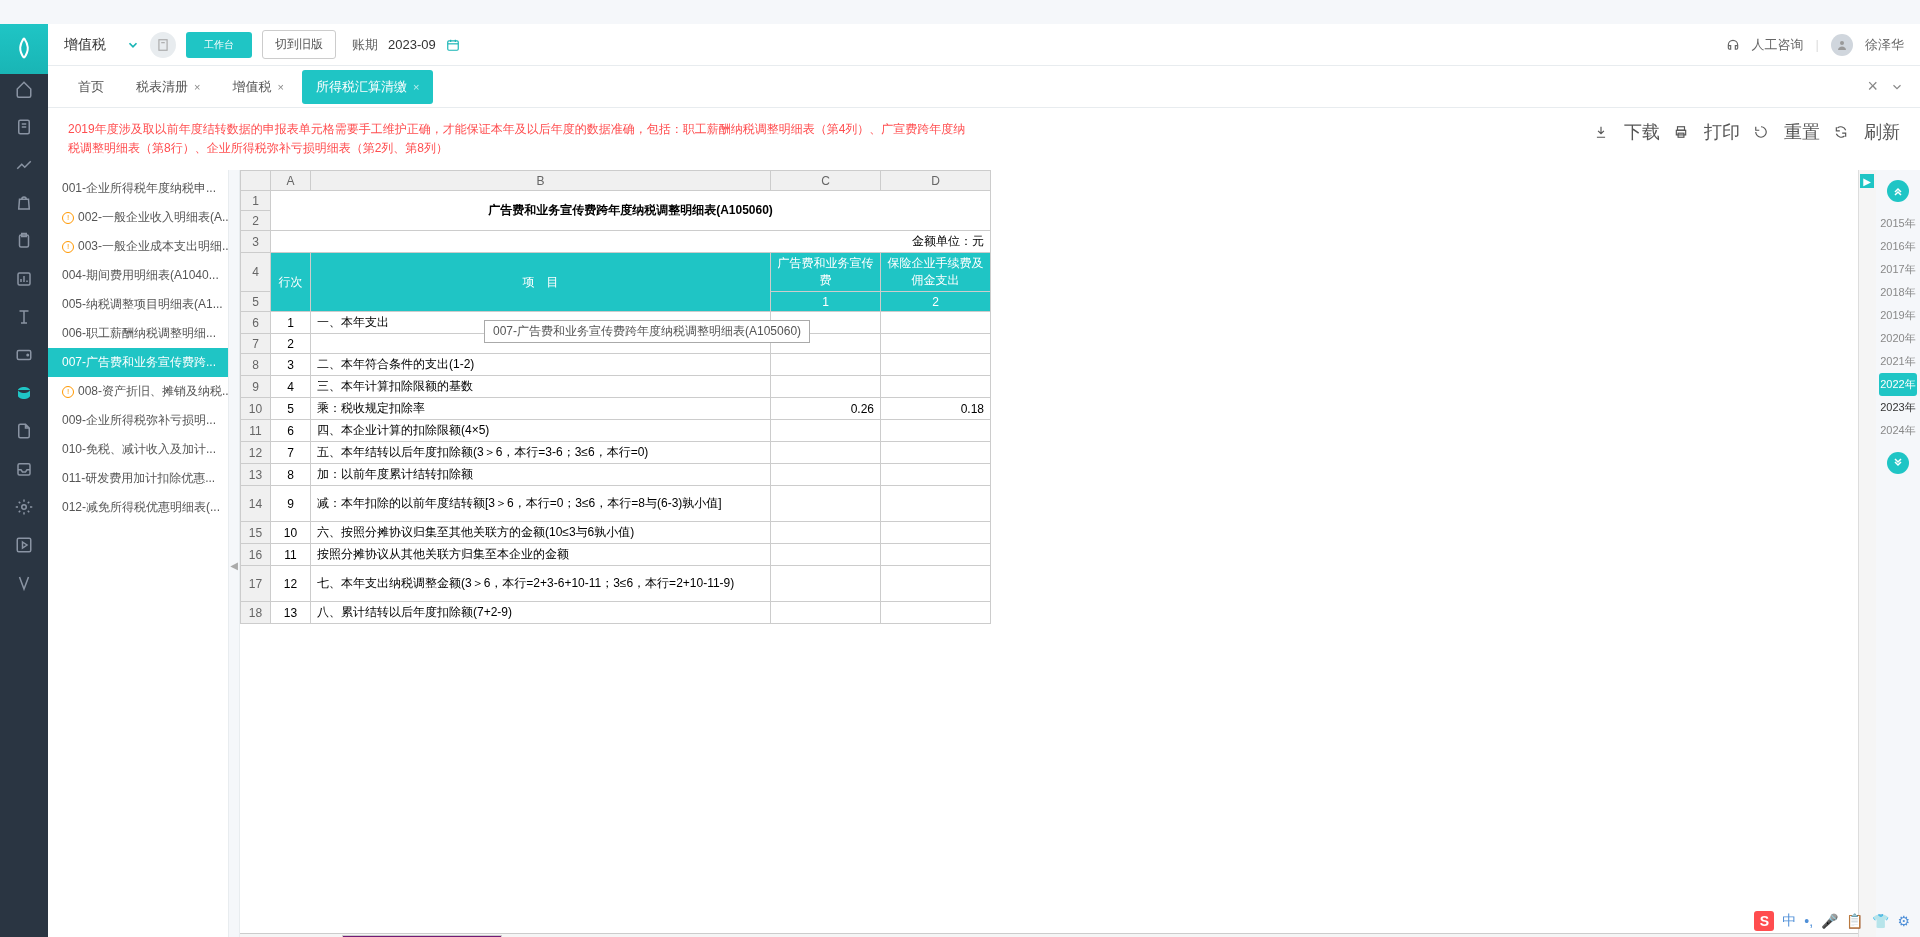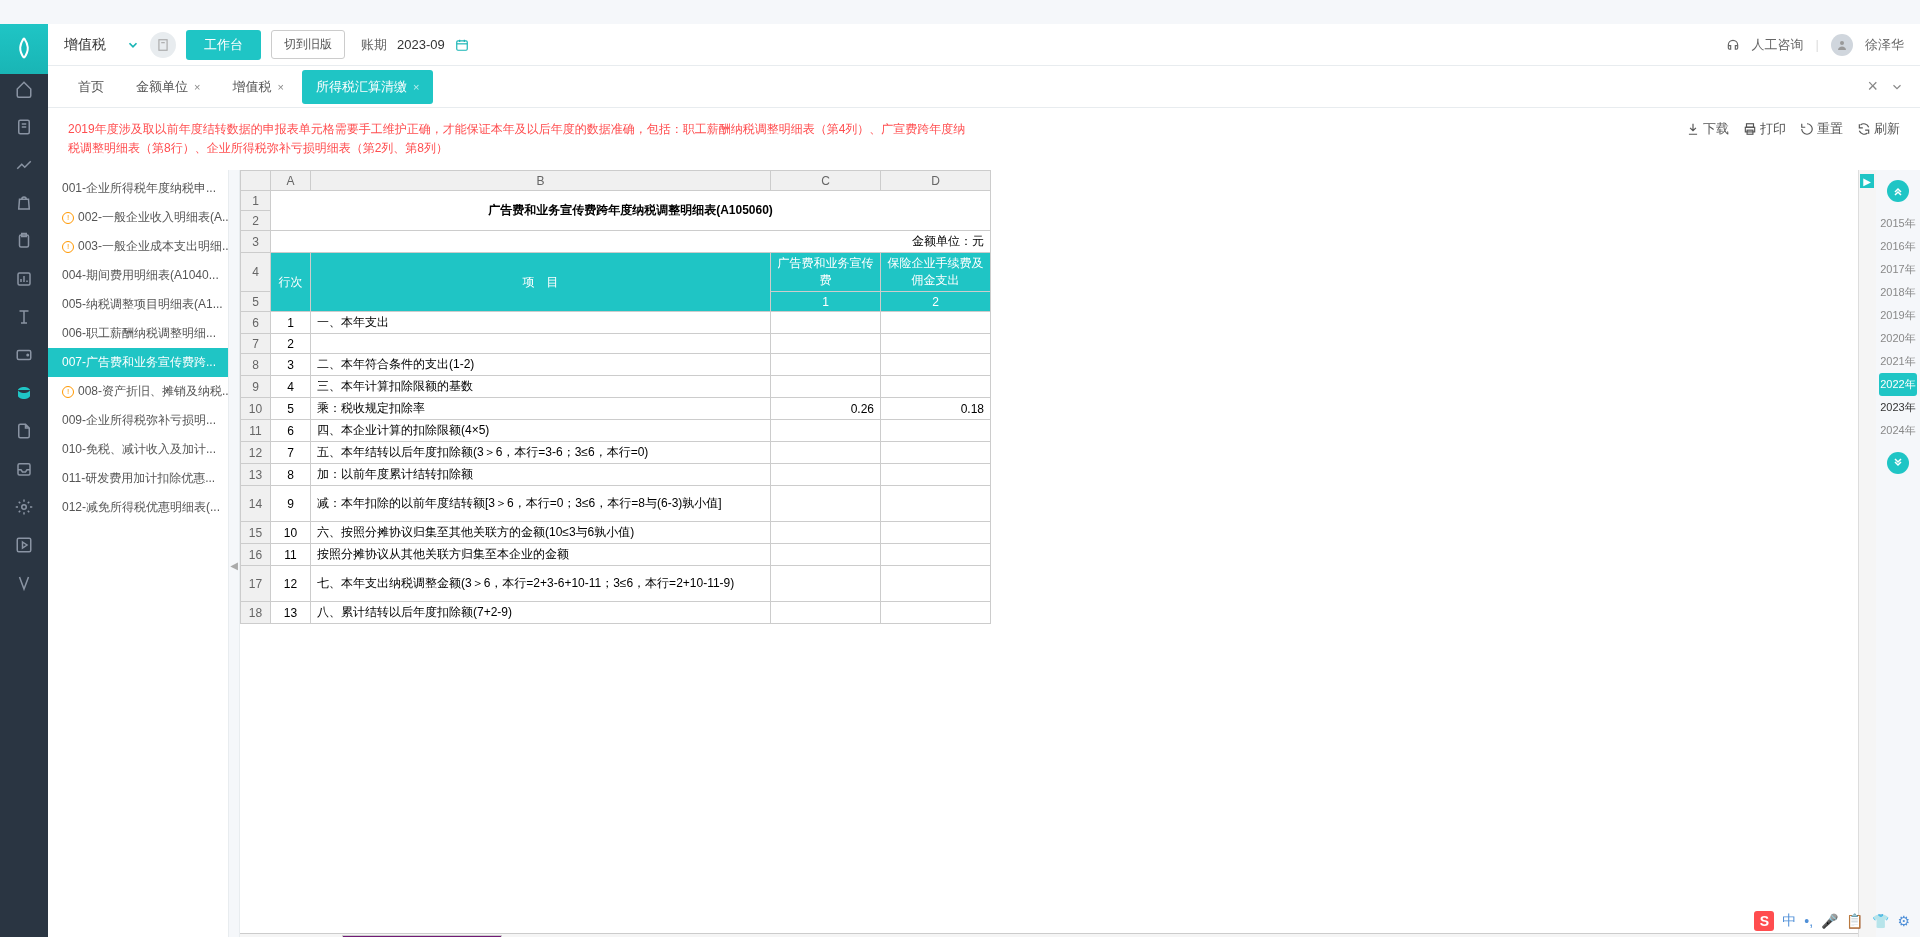--- a/index.html
+++ b/index.html
@@ -7,36 +7,36 @@
 .app { display: flex; height: 937px; width: 1920px; margin-top: 24px; }
 .sidebar-left { width: 48px; background: linear-gradient(180deg, #1fc5c5 0%, #19b5b5 50px, #2a3542 50px); display: flex; flex-direction: column; align-items: center; padding-top: 12px; gap: 20px; }
 .logo { width: 24px; height: 24px; color: #fff; }
 .nav-icon { width: 18px; height: 18px; color: #8a94a3; cursor: pointer; }
 .nav-icon.active { color: #1fc5c5; }
 .main { flex: 1; display: flex; flex-direction: column; background: #fff; }
 .header { height: 42px; display: flex; align-items: center; padding: 0 16px; border-bottom: 1px solid #e8ecef; gap: 10px; }
 .comp-name { font-size: 14px; color: #333; margin-right: 10px; }
 .chev-icon { color: #19b5b5; width: 14px; height: 14px; }
 .circle-btn { width: 26px; height: 26px; border-radius: 50%; background: #e8ecef; display: flex; align-items: center; justify-content: center; color: #aaa; }
-.btn-primary { background: #1fc5c5; color: #fff; padding: 6px 18px; border-radius: 3px; font-size: 13px; border: none; text-align: right; }
+.btn-primary { background: #1fc5c5; color: #fff; padding: 6px 18px; border-radius: 3px; font-size: 10px; border: none; text-align: right; }
 .btn-outline { background: #fff; border: 1px solid #ccc; padding: 5px 12px; border-radius: 3px; font-size: 12px; color: #555; }
 .period-label { font-size: 13px; color: #666; margin-left: 6px; }
 .period-val { font-size: 13px; color: #333; }
 .cal-icon { color: #19b5b5; width: 14px; height: 14px; }
 .header-right { margin-left: auto; display: flex; align-items: center; gap: 12px; font-size: 13px; color: #666; }
 .user-av { width: 22px; height: 22px; border-radius: 50%; background: #d0d6dd; display: flex; align-items: center; justify-content: center; }
 .tabs { height: 42px; display: flex; align-items: center; padding: 0 16px; gap: 4px; border-bottom: 1px solid #e8ecef; }
 .tab { padding: 8px 14px; font-size: 13px; color: #555; cursor: pointer; display: flex; align-items: center; gap: 6px; }
 .tab.active { background: #1fc5c5; color: #fff; border-radius: 3px; }
 .tab-close { font-size: 11px; opacity: 0.7; }
 .close-all { margin-left: auto; font-size: 18px; color: #888; cursor: pointer; }
 .notice-bar { padding: 12px 20px; display: flex; align-items: flex-start; }
 .notice-text { color: #ff4d4f; font-size: 12px; line-height: 1.6; max-width: 900px; }
 .toolbar { margin-left: auto; display: flex; gap: 14px; }
-.tool-btn { display: flex; align-items: center; gap: 3px; font-size: 13px; color: #555; cursor: pointer; }
+.tool-btn { display: flex; align-items: center; gap: 16px; font-size: 18px; color: #555; cursor: pointer; }
 .tool-btn svg { width: 14px; height: 14px; }
 .content { flex: 1; display: flex; position: relative; }
 .form-list { width: 180px; padding: 4px 0; overflow: hidden; }
 .form-item { padding: 6px 10px 6px 14px; font-size: 12px; color: #555; white-space: nowrap; overflow: hidden; text-overflow: ellipsis; cursor: pointer; display: flex; align-items: center; gap: 4px; }
 .form-item.selected { background: #1fc5c5; color: #fff; }
 .warn-dot { width: 12px; height: 12px; border: 1px solid #ff9800; border-radius: 50%; color: #ff9800; font-size: 8px; display: inline-flex; align-items: center; justify-content: center; flex-shrink: 0; }
 .collapse-handle { width: 12px; background: #f5f7fa; display: flex; align-items: center; justify-content: center; cursor: pointer; color: #aaa; font-size: 10px; border-left: 1px solid #e8ecef; border-right: 1px solid #e8ecef; }
 .sheet-area { flex: 1; display: flex; flex-direction: column; background: #fff; position: relative; }
 .sheet-scroll { flex: 1; overflow: auto; }
 .sheet { border-collapse: collapse; }
@@ -163,21 +163,21 @@
         <span>徐泽华</span>
       </div>
     </div>
 
     <div class="tabs">
       <div id="tabs-container" style="display:flex;gap:4px">
           <div class="tab">
             <span>首页</span>
           </div>
           <div class="tab">
-            <span>金额单位</span>
+            <span>税表清册</span>
             <span class="tab-close">×</span>
           </div>
           <div class="tab">
             <span>增值税</span>
             <span class="tab-close">×</span>
           </div>
           <div class="tab active">
             <span>所得税汇算清缴</span>
             <span class="tab-close">×</span>
           </div>
@@ -387,20 +387,21 @@
                 <tr>
                   <td class="row-hdr">18</td>
     <td style="text-align:center">13</td>
     <td class="item-cell">八、累计结转以后年度扣除额(7+2-9)</td>
     <td class="data-cell"></td>
     <td class="data-cell"></td>
                 </tr>
               </tbody>
           </table>
         </div>
+        <div class="cell-tip">007-广告费和业务宣传费跨年度纳税调整明细表(A105060)</div>
         <div class="sheet-footer">
           <div class="sheet-nav">
             <div class="sheet-nav-btn">⏮</div>
             <div class="sheet-nav-btn">◀</div>
             <div class="sheet-nav-btn">▶</div>
             <div class="sheet-nav-btn">⏭</div>
           </div>
           <div class="sheet-tab">广宣费调整明细表</div>
           <div style="width:20px"></div>
           <span style="color:#888;font-size:11px;padding:0 4px">◀</span>

